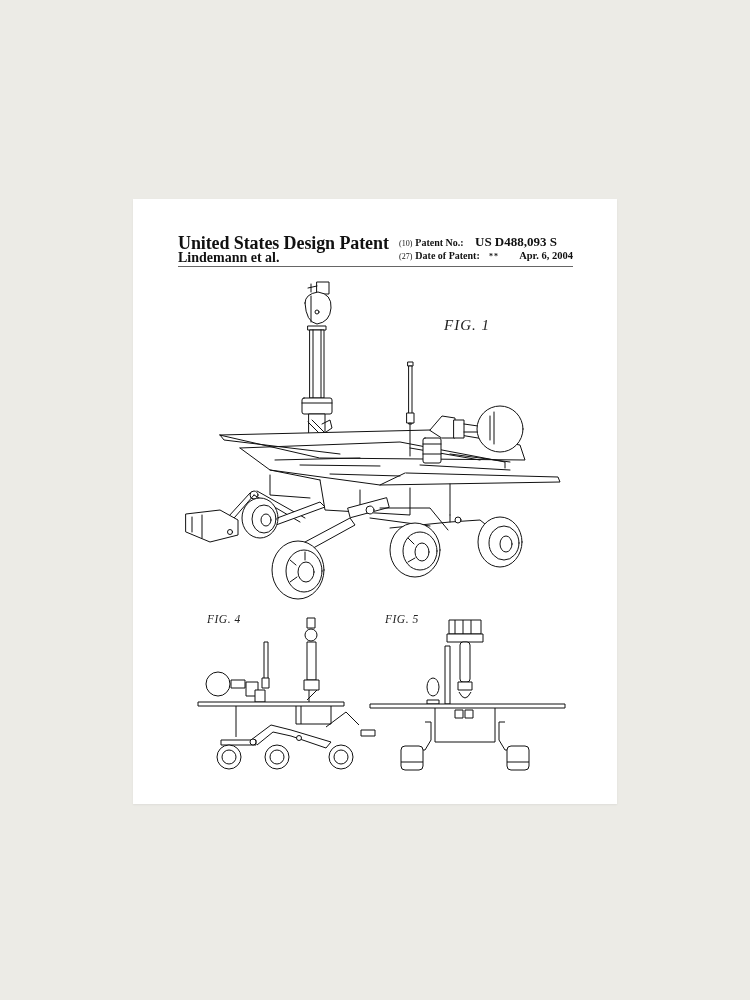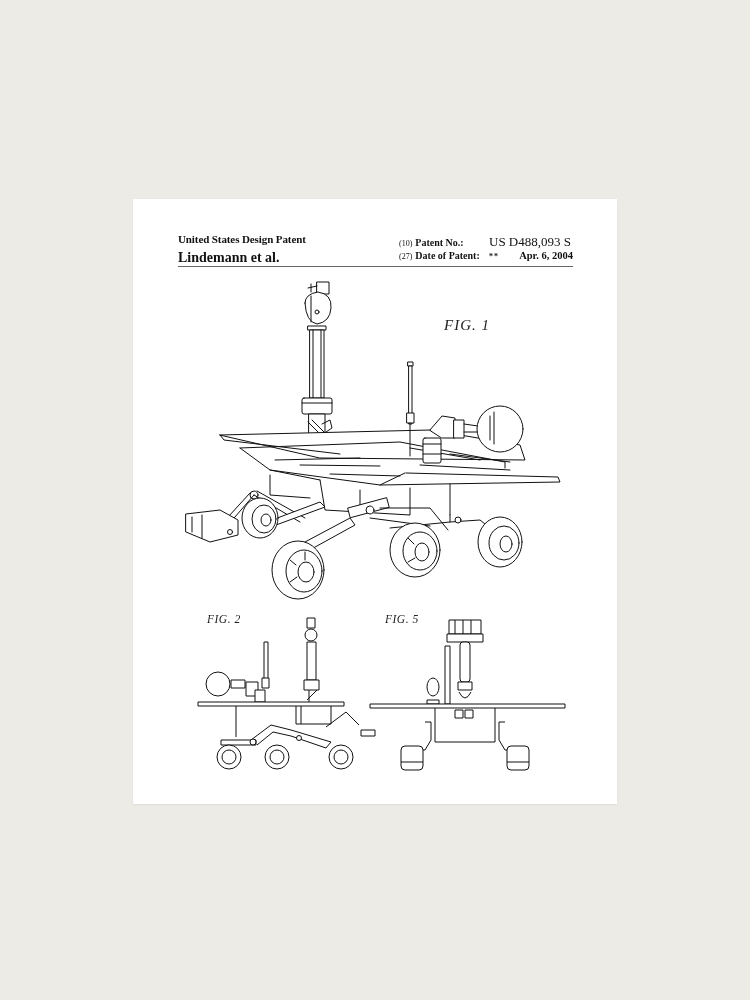--- a/index.html
+++ b/index.html
@@ -18,38 +18,38 @@
       box-shadow: 0 1px 2px rgba(0,0,0,0.06);
     }
     .header {
       position: absolute;
       left: 45px; top: 34px;
       width: 395px;
       color: #111;
     }
     .h-title {
       position: absolute; left: 0; top: 0;
-      font-weight: bold; font-size: 11px; letter-spacing: -0.1px;
+      font-weight: bold; font-size: 18px; letter-spacing: -0.1px;
       white-space: nowrap;
     }
     .h-inventor {
       position: absolute; left: 0; top: 17px;
       font-weight: bold; font-size: 14px; white-space: nowrap;
     }
     .h-code {
       font-weight: normal; font-size: 8px; margin-right: 3px;
     }
     .h-label {
       position: absolute; left: 221px; font-weight: bold; font-size: 10px; white-space: nowrap;
     }
     .h-label.l1 { top: 4px; }
     .h-label.l2 { top: 17px; }
     .h-patno {
-      position: absolute; right: 2px; top: 1px;
-      font-weight: normal; font-size: 13px; white-space: nowrap;
+      position: absolute; right: 16px; top: 1px;
+      font-weight: bold; font-size: 13px; white-space: nowrap;
     }
     .h-stars {
       position: absolute; left: 311px; top: 19px;
       font-weight: bold; font-size: 8px; letter-spacing: 1px;
     }
     .h-date {
       position: absolute; right: 0; top: 17px;
       font-weight: bold; font-size: 10.5px; white-space: nowrap;
     }
     .h-rule {
@@ -85,21 +85,21 @@
     <div class="h-label l2">
       <span class="h-code">(27)</span><span>Date of Patent:</span>
     </div>
     <div class="h-patno">US D488,093 S</div>
     <div class="h-stars">**</div>
     <div class="h-date">Apr. 6, 2004</div>
   </div>
   <div class="h-rule"></div>
 
   <div class="fig-label fig1-label">FIG. 1</div>
-  <div class="fig-label fig4-label">FIG. 2</div>
+  <div class="fig-label fig4-label">FIG. 4</div>
   <div class="fig-label fig5-label">FIG. 5</div>
 
   <svg class="drawing" style="left:47px; top:71px;" width="400" height="330" viewBox="0 0 400 330" fill="none" stroke="#111" stroke-width="1" stroke-linejoin="round" stroke-linecap="round">
 
     <g>
       <rect x="137" y="12" width="12" height="12" fill="#fff"></rect>
       <path d="M128 18 L137 16"></path>
       <path d="M131 14 L131 22"></path>
       <path d="M125 33 Q125 24 138 22 Q152 24 151 38 Q150 52 137 54 Q126 52 125 33 Z" fill="#fff"></path>
       <circle cx="137" cy="42" r="2"></circle>

